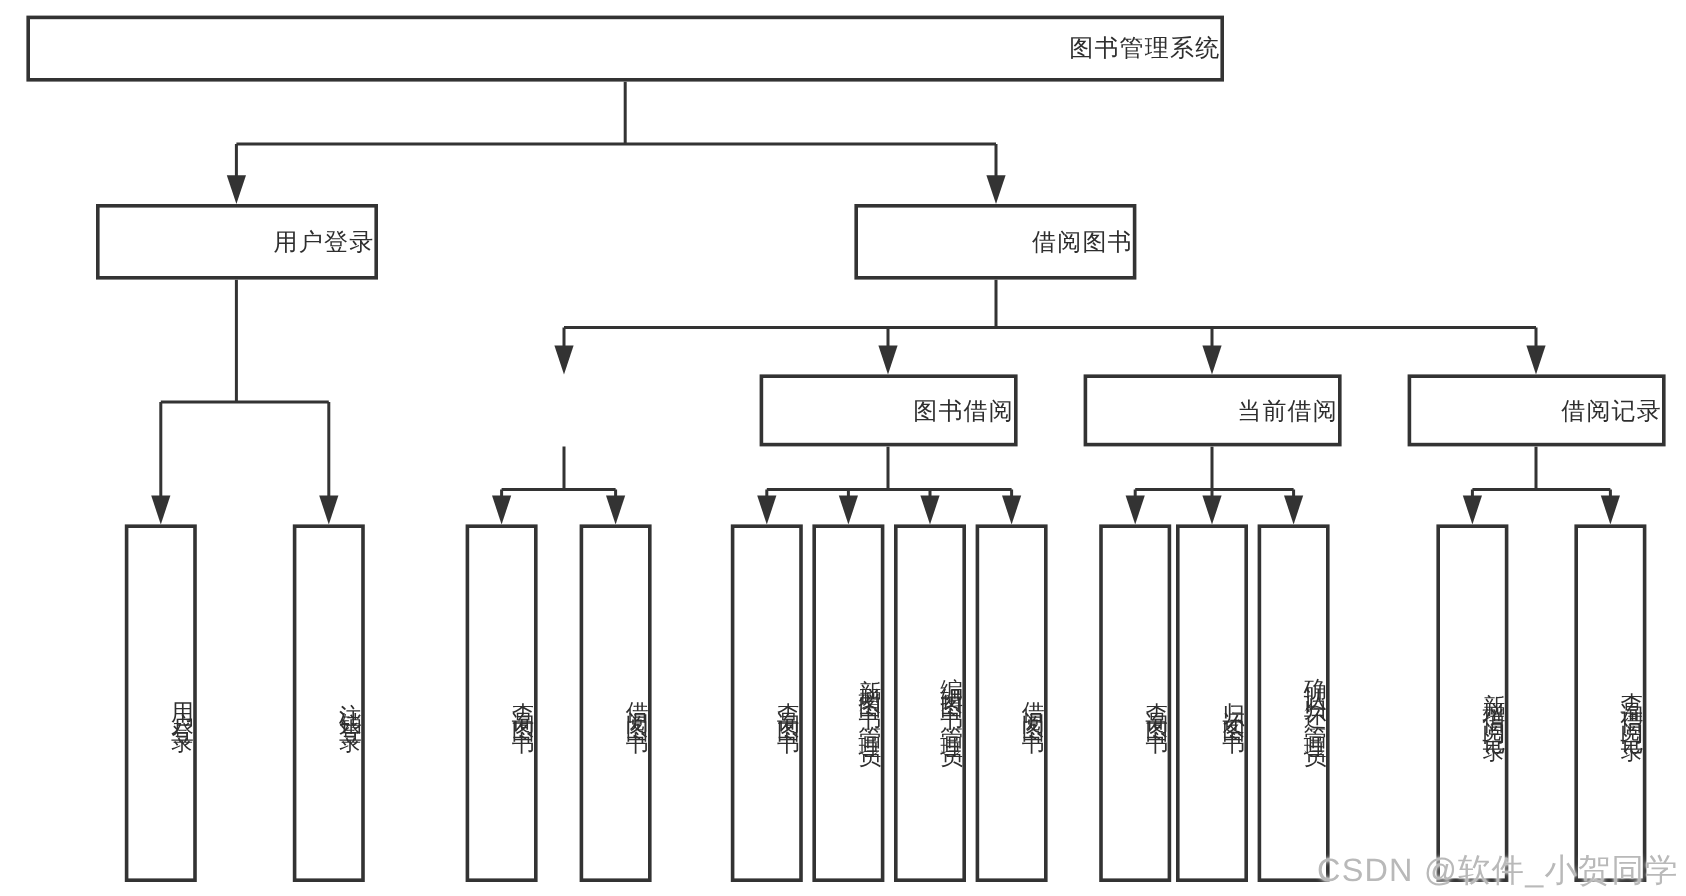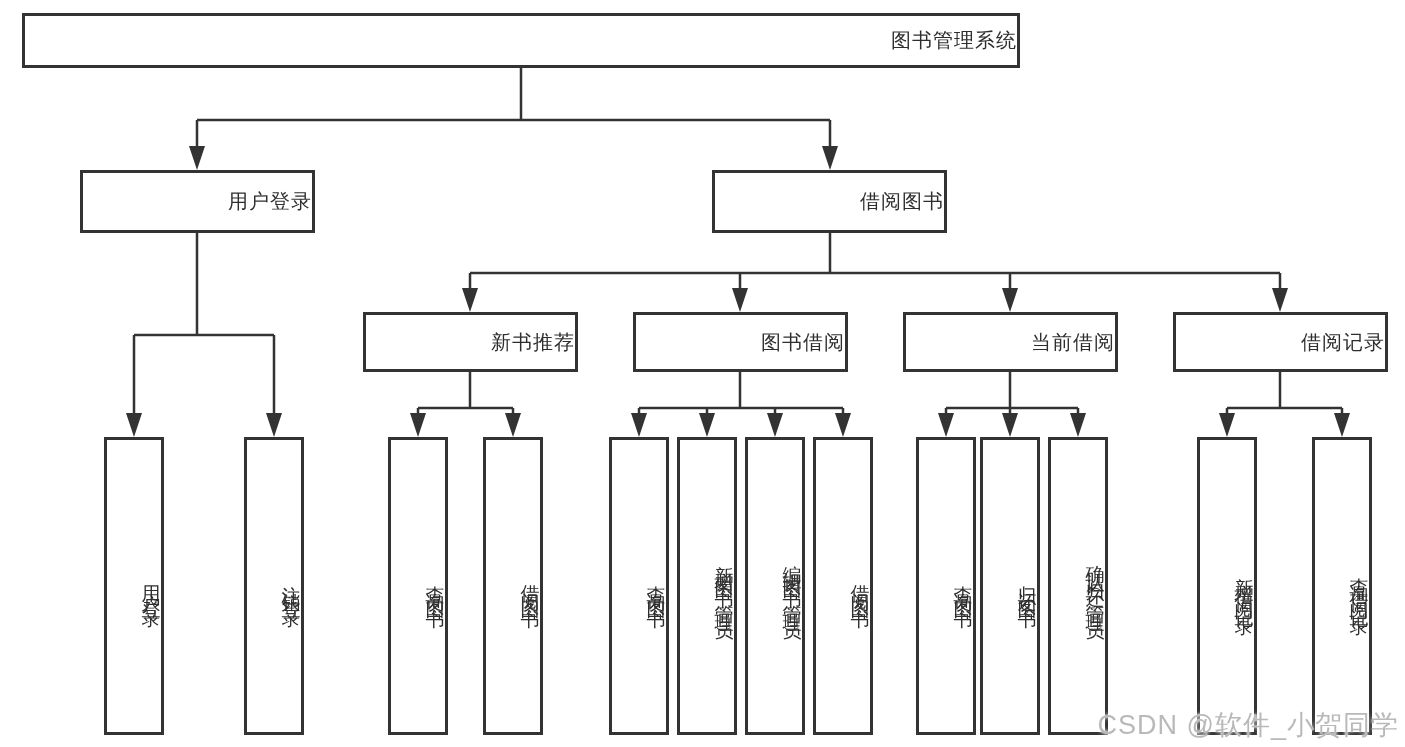--- a/index.html
+++ b/index.html
@@ -114,23 +114,20 @@
     <span>图书管理系统</span>
   </div>
 
   <div class="node hnode" style="left:80px; top:170px; width:235px; height:63px;">
     <span>用户登录</span>
   </div>
   <div class="node hnode" style="left:712px; top:170px; width:235px; height:63px;">
     <span>借阅图书</span>
   </div>
 
-  <div class="node hnode" style="left:363px; top:312px; width:215px; height:60px;">
-    <span>新书推荐</span>
-  </div>
   <div class="node hnode" style="left:633px; top:312px; width:215px; height:60px;">
     <span>图书借阅</span>
   </div>
   <div class="node hnode" style="left:903px; top:312px; width:215px; height:60px;">
     <span>当前借阅</span>
   </div>
   <div class="node hnode" style="left:1173px; top:312px; width:215px; height:60px;">
     <span>借阅记录</span>
   </div>
 

